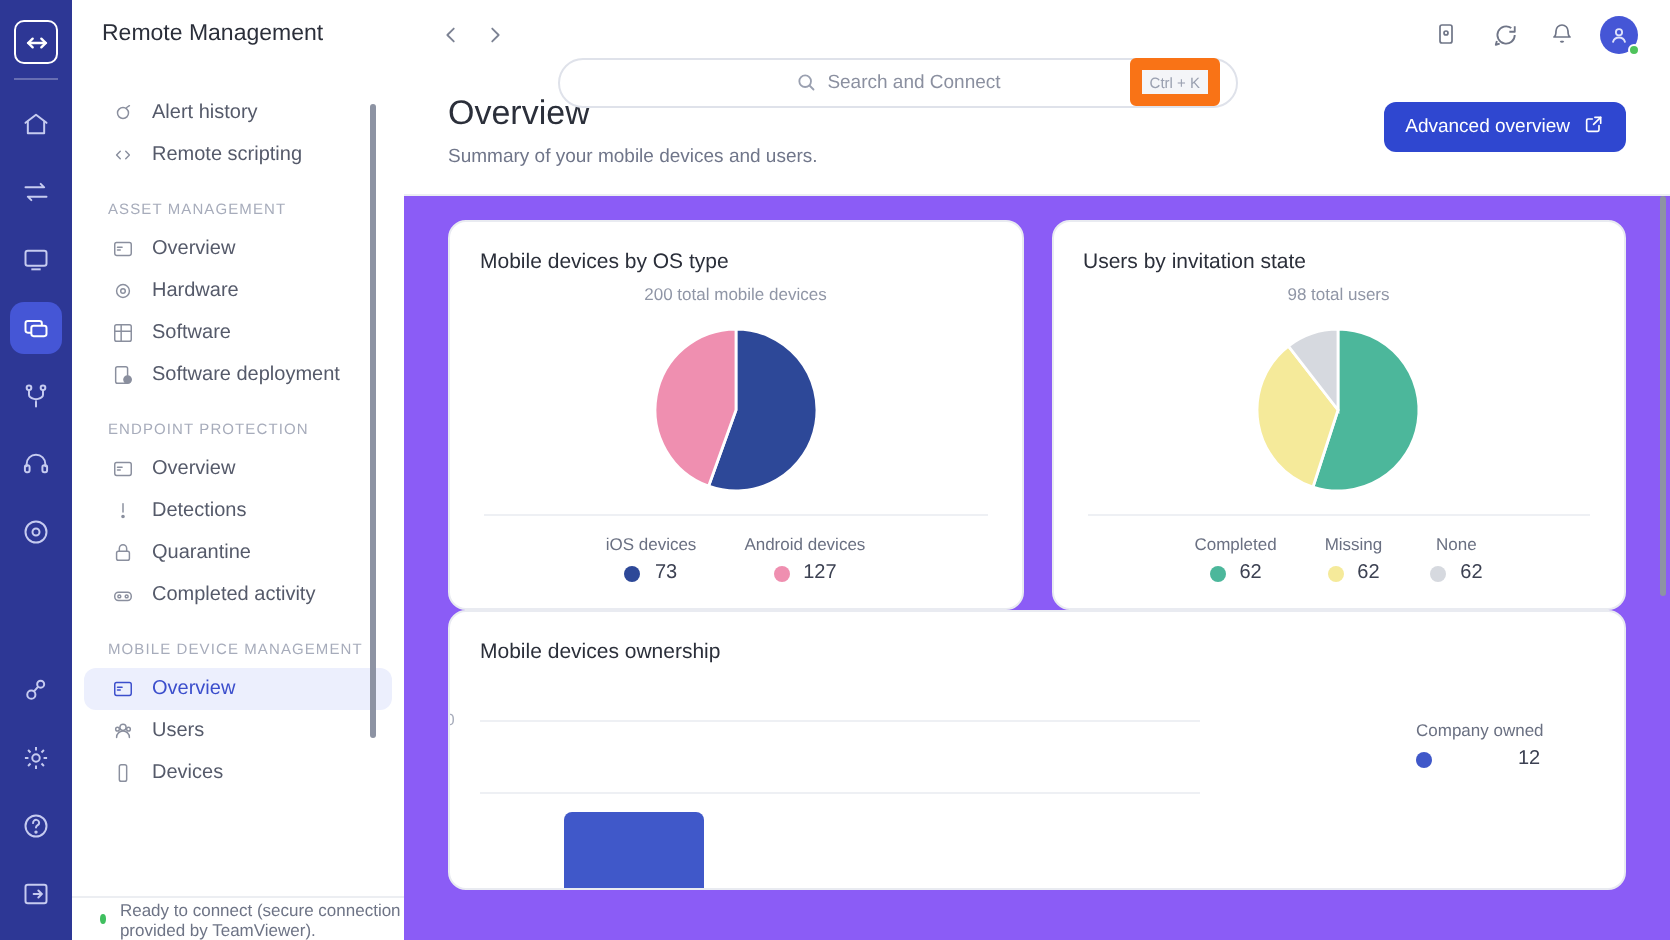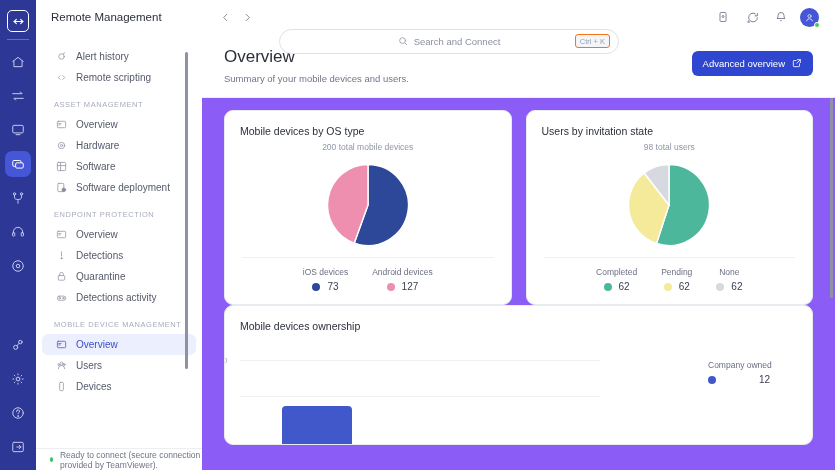--- a/index.html
+++ b/index.html
@@ -95,21 +95,21 @@
     width: 340px; height: 25px; margin-left: 21px;
     border: 1px solid #dfe2ea; border-radius: 13px;
     display: flex; align-items: center; justify-content: center;
     position: relative; background: #fff; cursor: text; margin-top: 48px;
   }
   #search-icon { color: #9aa0b0; margin-right: 6px; display: flex; }
   #search-ph { font-size: 9.5px; color: #8b90a0; }
   #search-kbd {
     position: absolute; right: 8px; top: 50%; transform: translateY(-50%);
     font-size: 7.5px; color: #9aa0b0; background: #f4f5f8;
-    border: 1px solid #f97316; border-radius: 3px; padding: 1.5px 4px;
+    border: 6px solid #f97316; border-radius: 3px; padding: 1.5px 4px;
   }
   #topbar-right { margin-left: auto; display: flex; align-items: center; gap: 9px; padding-right: 4px; }
   .top-ico { width: 20px; height: 20px; display: flex; align-items: center; justify-content: center; color: #6f7587; cursor: pointer; }
   #avatar {
     width: 19px; height: 19px; border-radius: 50%; background: #4556d6;
     display: flex; align-items: center; justify-content: center;
     position: relative; cursor: pointer;
   }
   #avatar-dot {
     position: absolute; right: -1px; bottom: -1px; width: 6px; height: 6px;
@@ -360,21 +360,21 @@
             <span class="nav-label">Quarantine</span>
           </div>
           <div class="nav-item">
             <span class="nav-ico">
               <svg width="11" height="11" viewBox="0 0 24 24" fill="none" stroke="currentColor" stroke-width="1.6" stroke-linecap="round" stroke-linejoin="round">
                 <rect x="3" y="9" width="18" height="9" rx="4"></rect>
                 <circle cx="8" cy="13.5" r="1.6"></circle>
                 <circle cx="16" cy="13.5" r="1.6"></circle>
               </svg>
             </span>
-            <span class="nav-label">Detections activity</span>
+            <span class="nav-label">Completed activity</span>
           </div>
           <div class="nav-section">MOBILE DEVICE MANAGEMENT</div>
           <div class="nav-item active">
             <span class="nav-ico">
               <svg width="11" height="11" viewBox="0 0 24 24" fill="none" stroke="currentColor" stroke-width="1.6" stroke-linecap="round" stroke-linejoin="round">
                 <rect x="3" y="5" width="18" height="14" rx="2"></rect>
                 <path d="M6 10h5M6 13h3"></path>
               </svg>
             </span>
             <span class="nav-label">Overview</span>
@@ -525,21 +525,21 @@
           <div class="legend-sep"></div>
           <div class="legend" id="legend1">
               <div class="legend-item">
                 <div class="legend-name">Completed</div>
                 <div class="legend-val">
                   <span class="legend-dot" style="background: rgb(76, 183, 155);"></span>
                   <span class="legend-num">62</span>
                 </div>
               </div>
               <div class="legend-item">
-                <div class="legend-name">Pending</div>
+                <div class="legend-name">Missing</div>
                 <div class="legend-val">
                   <span class="legend-dot" style="background: rgb(245, 234, 154);"></span>
                   <span class="legend-num">62</span>
                 </div>
               </div>
               <div class="legend-item">
                 <div class="legend-name">None</div>
                 <div class="legend-val">
                   <span class="legend-dot" style="background: rgb(214, 217, 223);"></span>
                   <span class="legend-num">62</span>

